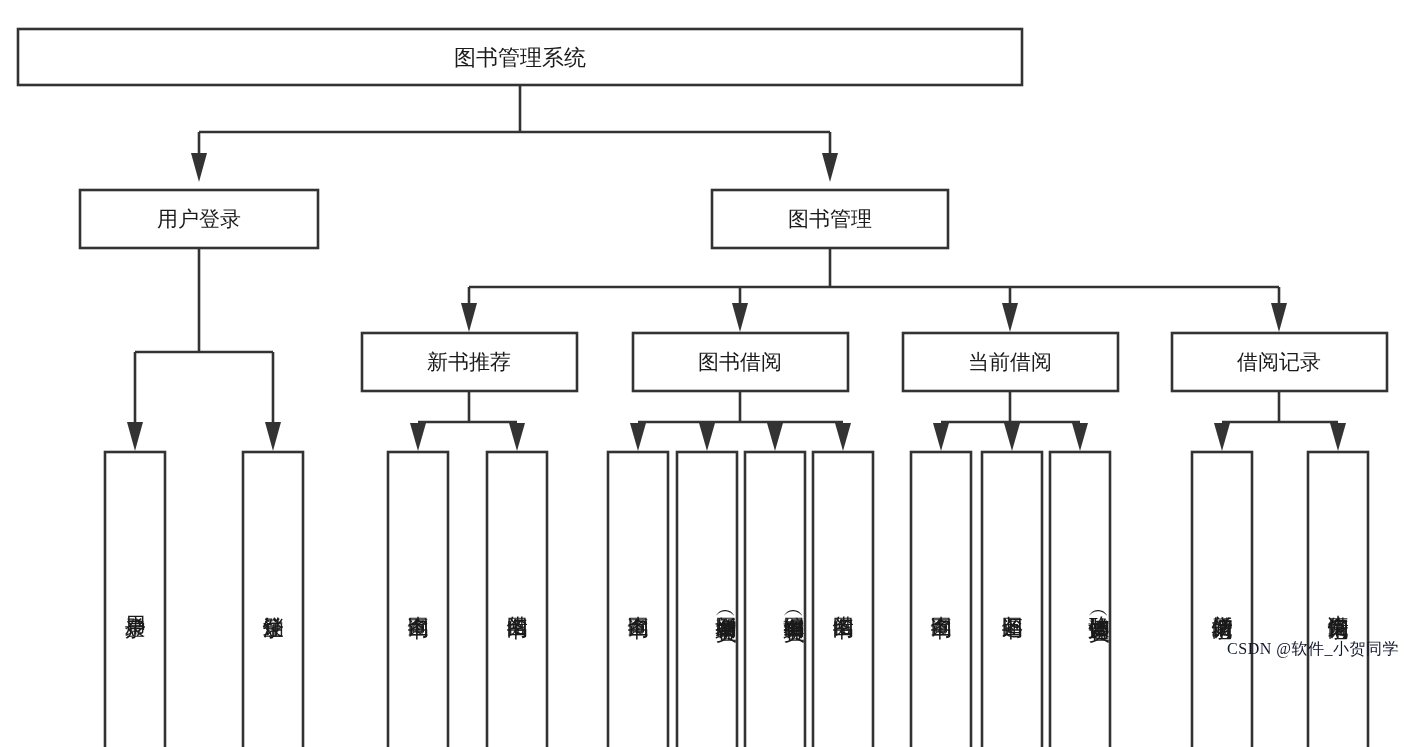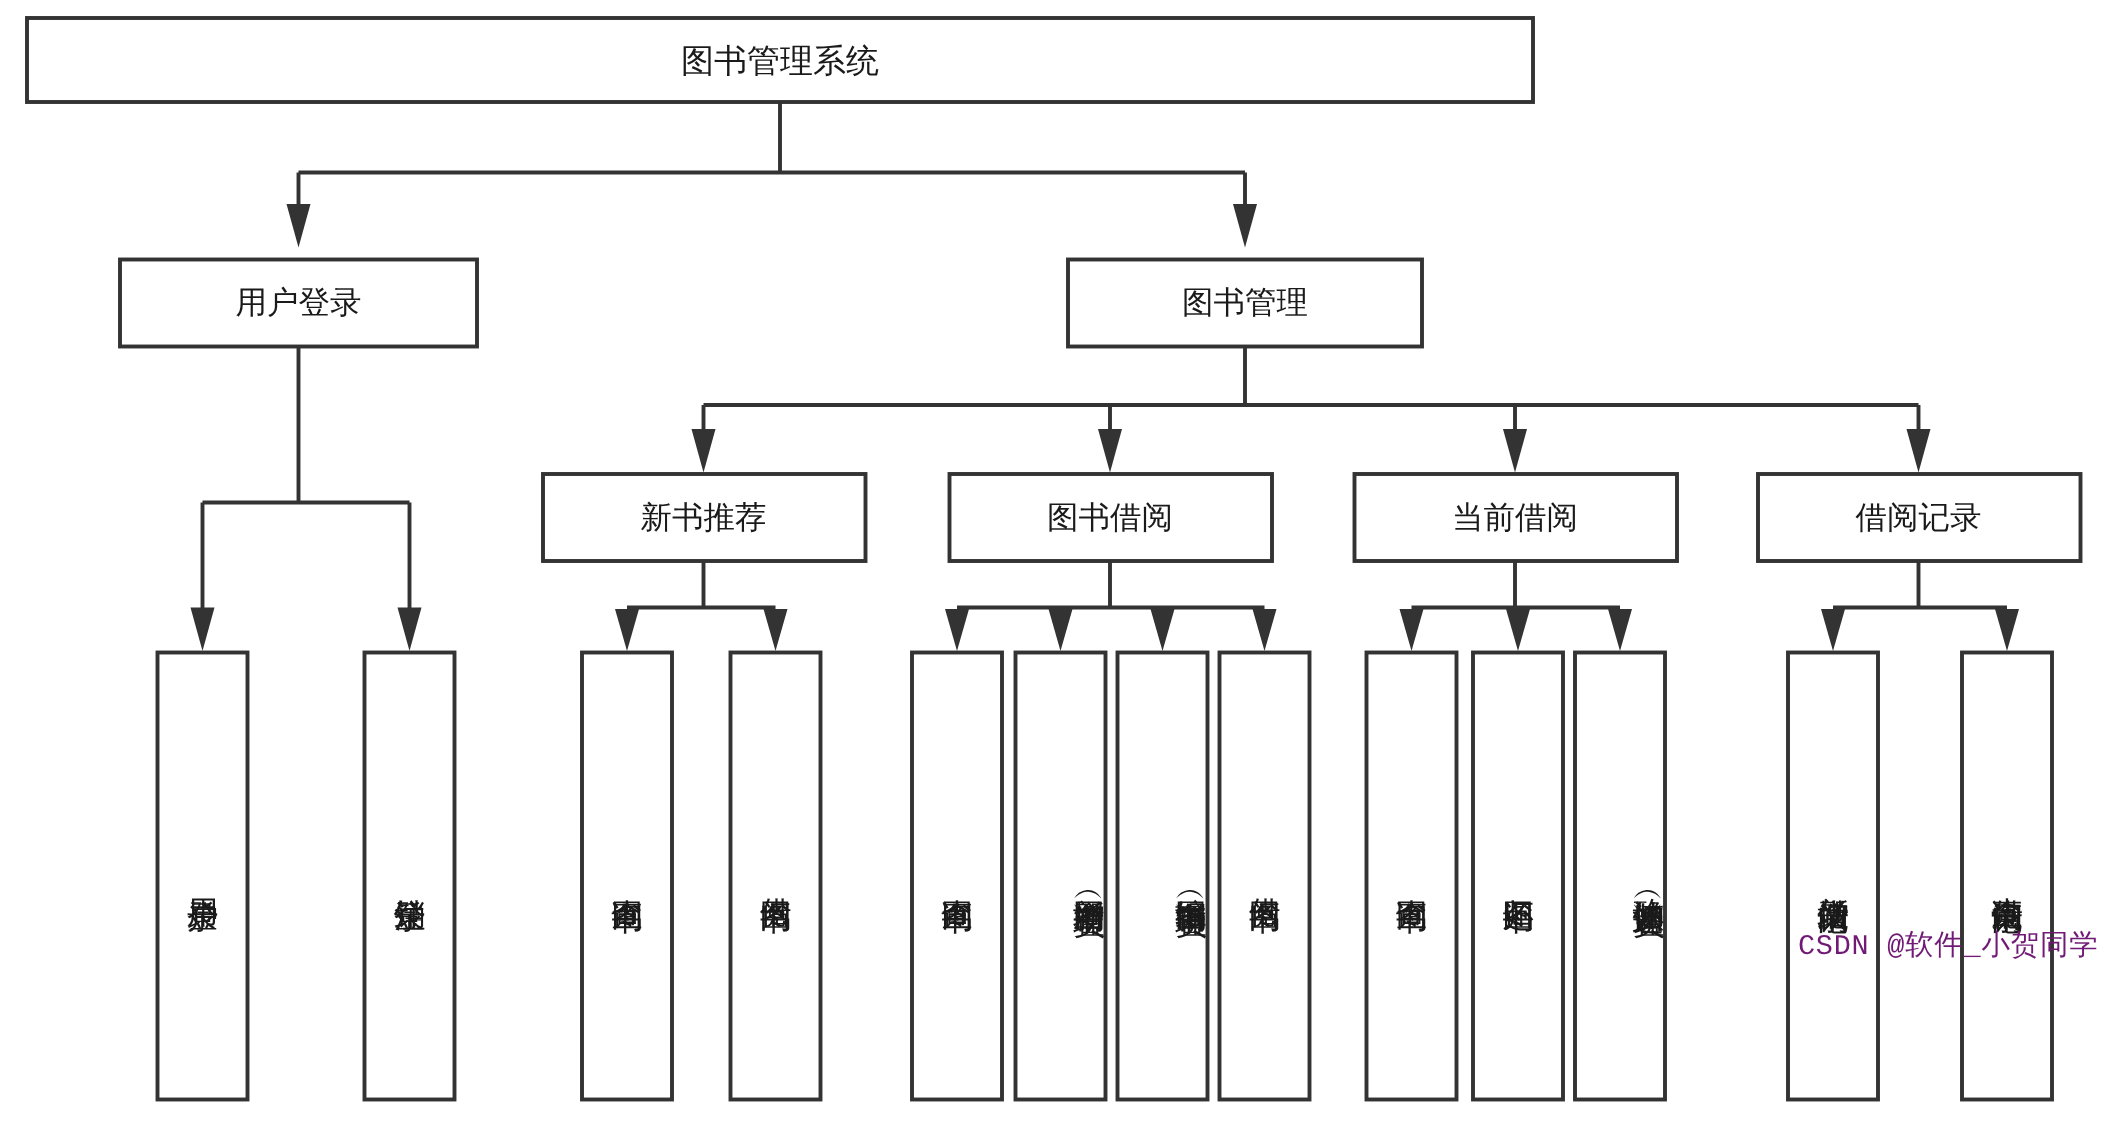--- a/index.html
+++ b/index.html
@@ -13,20 +13,21 @@
     width: 1405px;
     height: 747px;
     overflow: hidden;
     position: relative;
   }
   #diagram-root {
     position: relative;
     width: 1405px;
     height: 647px;
     background: #ffffff;
+    margin-top: 17px;
   }
   svg.diagram-svg {
     position: absolute;
     left: 0;
     top: 0;
     width: 1405px;
     height: 747px;
     display: block;
   }
   .node-box {
@@ -71,23 +72,23 @@
     align-items: center;
     justify-content: center;
     text-align: center;
     white-space: nowrap;
     pointer-events: none;
   }
   .watermark {
     position: absolute;
     right: 6px;
     bottom: 4px;
-    font-family: Liberation Mono, monospace;
-    font-size: 19px;
-    color: #701a75;
+    font-family: Liberation Serif, serif;
+    font-size: 16px;
+    color: #0f172a;
     letter-spacing: 0.5px;
     white-space: nowrap;
   }
 </style>
 </head>
 <body>
 
 <div id="diagram-root">
 
   <svg class="diagram-svg" viewBox="0 0 1405 747">

